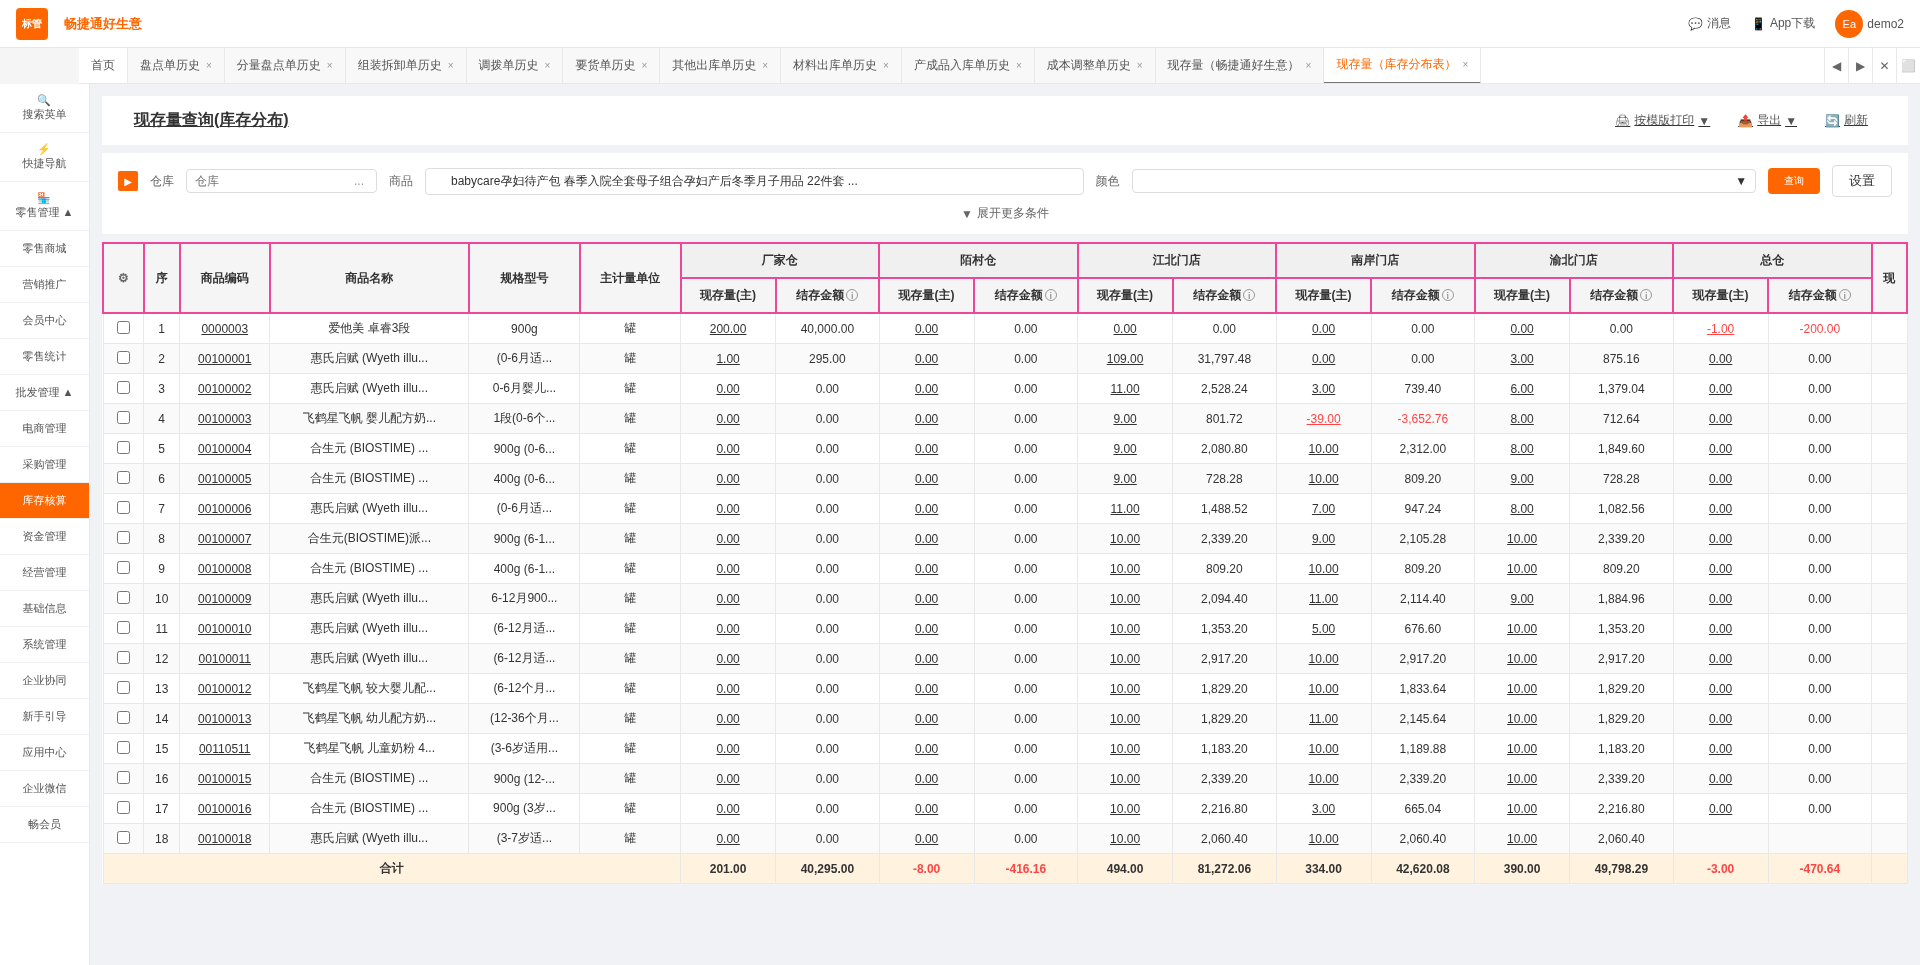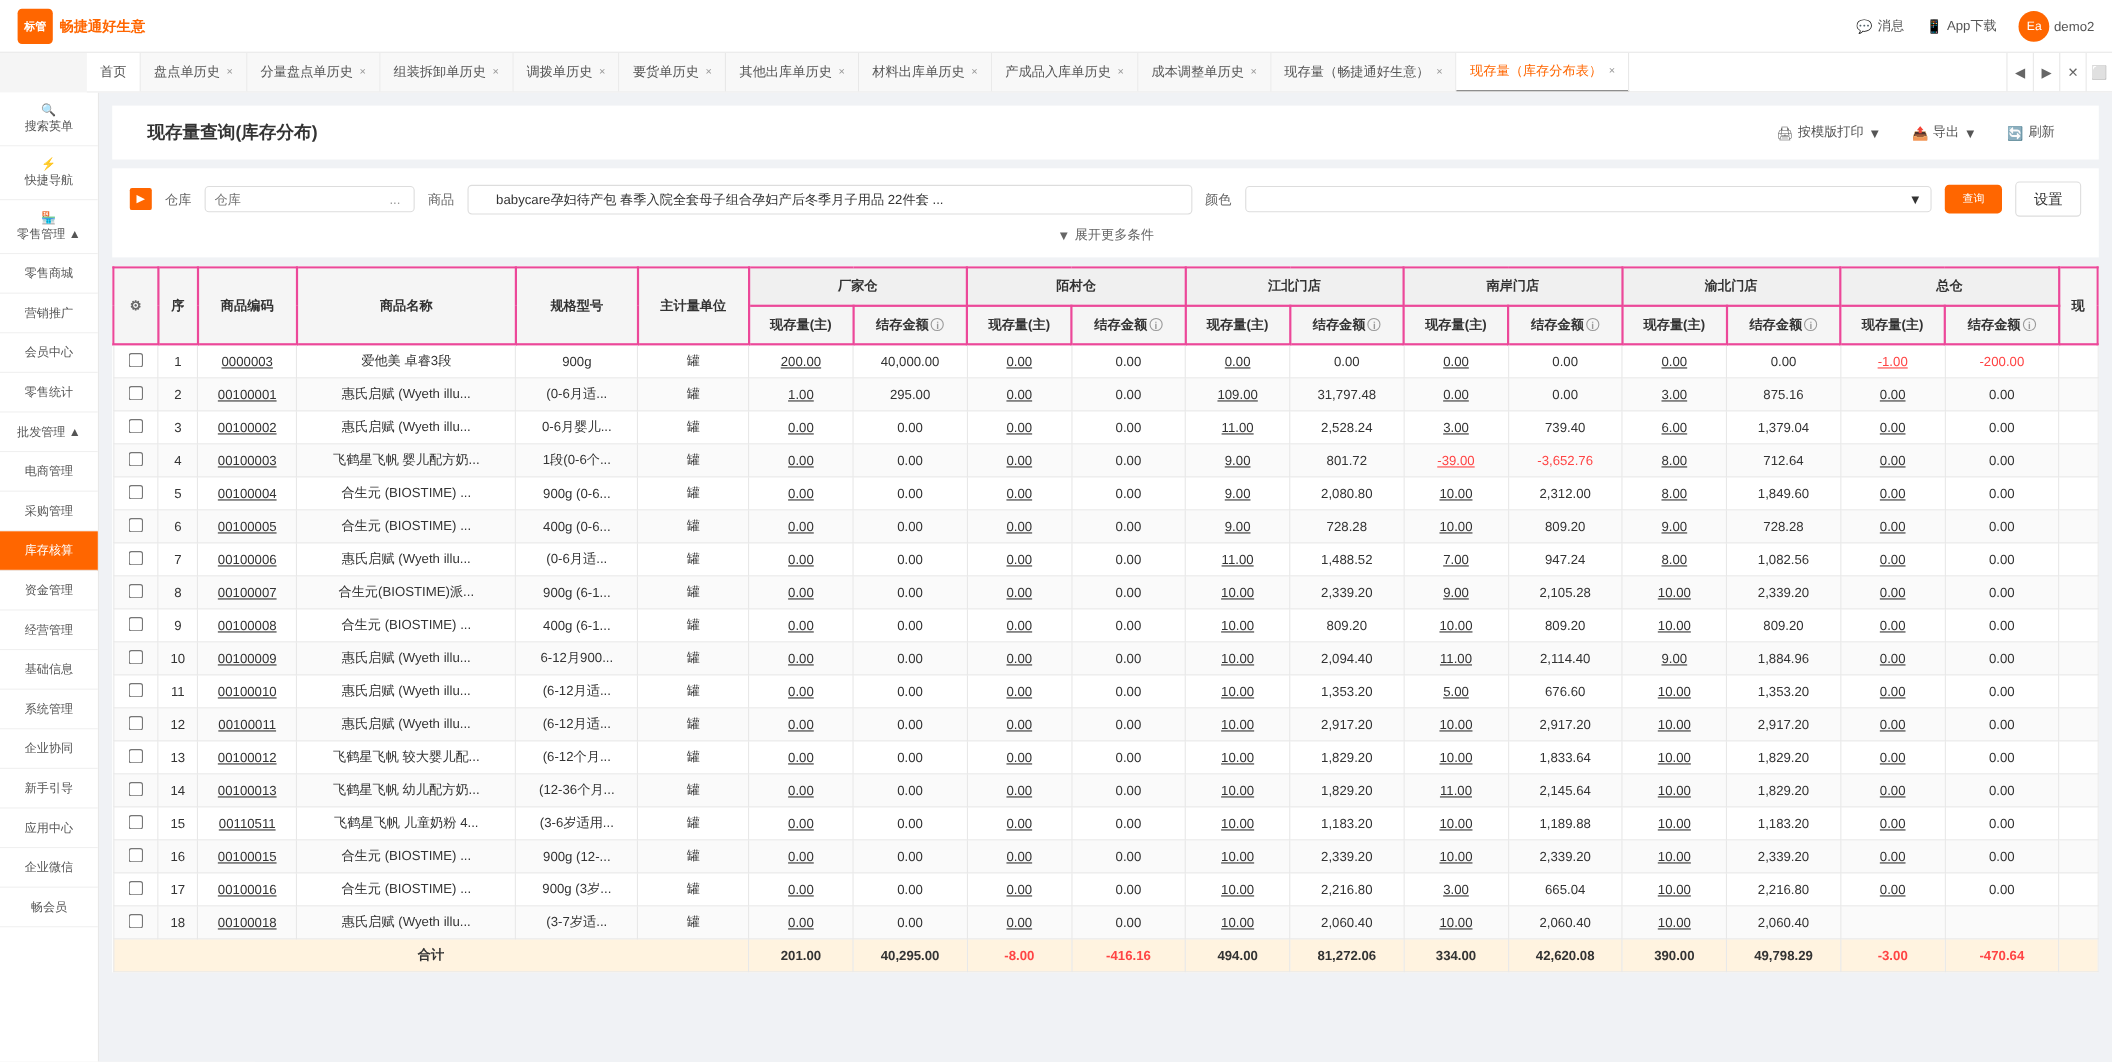--- a/index.html
+++ b/index.html
@@ -14,21 +14,21 @@
       justify-content: space-between;
       padding: 0 16px;
       border-bottom: 1px solid #e8e8e8;
       position: fixed;
       top: 0; left: 0; right: 0;
       z-index: 100;
     }
     .top-bar-logo {
       display: flex;
       align-items: center;
-      gap: 6px;
+      gap: 16px;
       font-size: 13px;
       color: #ff6600;
       font-weight: bold;
     }
     .logo-icon {
       width: 32px;
       height: 32px;
       background: #ff6600;
       border-radius: 4px;
       display: flex;
@@ -155,20 +155,21 @@
     }
 
     
     .page-header {
       background: #fff;
       padding: 12px 32px;
       margin-bottom: 8px;
       display: flex;
       align-items: center;
       justify-content: space-between;
+      text-decoration: underline;
     }
     .page-title {
       font-size: 16px;
       font-weight: bold;
       color: #333;
     }
     .page-actions {
       display: flex;
       align-items: center;
       gap: 12px;

